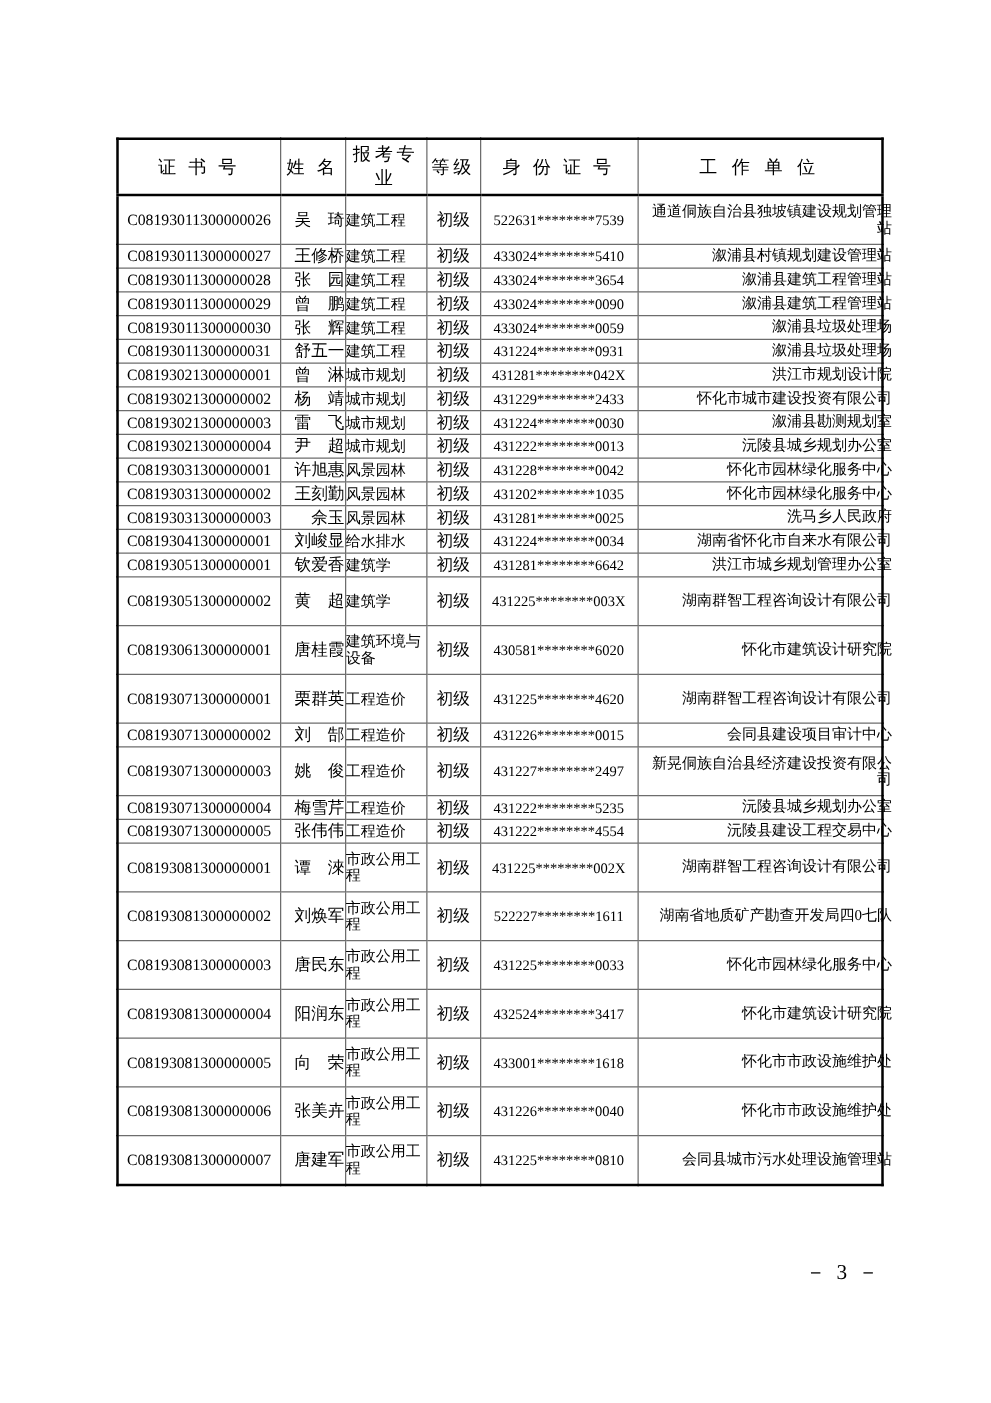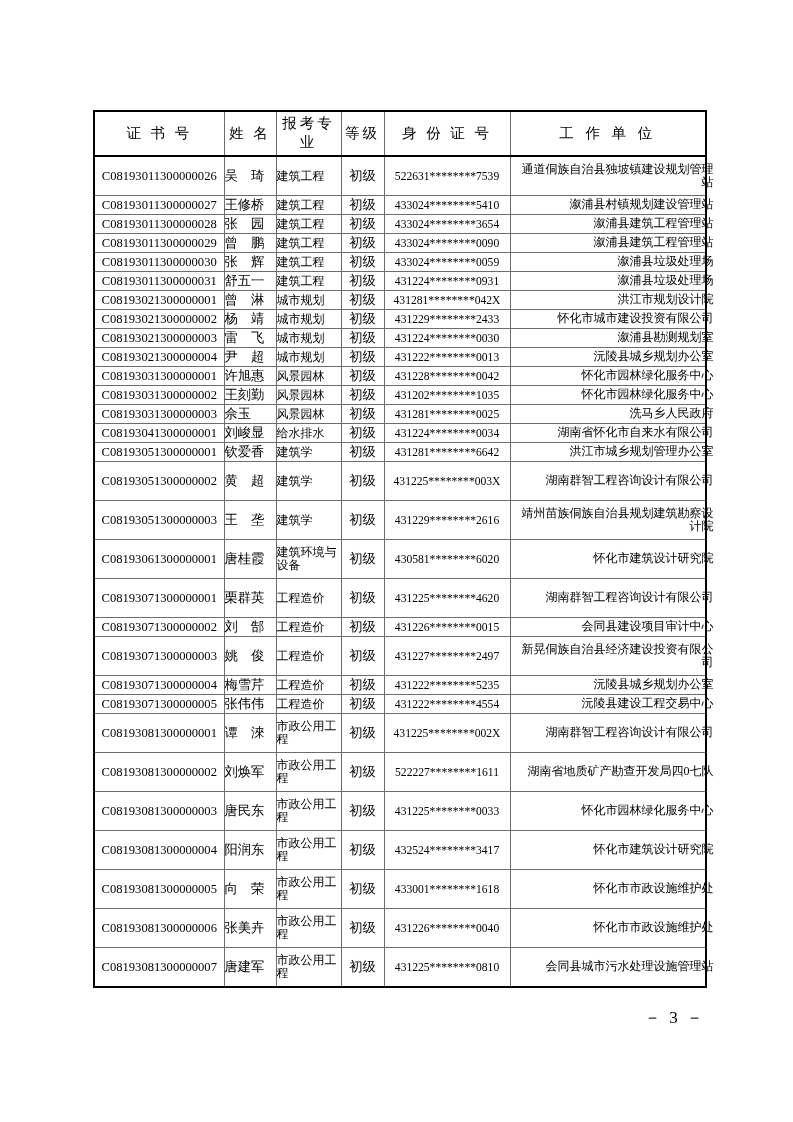--- a/index.html
+++ b/index.html
@@ -60,21 +60,21 @@
   td.cert {
     font-size: 12.6px;
     text-align: center;
     font-family: "Liberation Serif", "DejaVu Serif", serif;
     letter-spacing: 0px;
     padding: 3px 2px;
     white-space: nowrap;
   }
   td.name {
     font-size: 13.3px;
-    text-align: left;
+    text-align: right;
     padding: 3px 2px;
     white-space: nowrap;
   }
   td.major {
     font-size: 12px;
     text-align: left;
     padding: 3px 1px;
     line-height: 1.05;
   }
   td.level {
@@ -293,30 +293,20 @@
             <td class="cert">C08193051300000002</td>
             <td class="name">黄　超</td>
             <td class="major">建筑学</td>
             <td class="level">初级</td>
             <td class="idno">431225********003X</td>
             <td class="unit">
               <span class="unit-text">湖南群智工程咨询设计有限公司</span>
             </td>
           </tr>
           <tr class="rowtall">
-            <td class="cert">C08193051300000003</td>
-            <td class="name">王　垄</td>
-            <td class="major">建筑学</td>
-            <td class="level">初级</td>
-            <td class="idno">431229********2616</td>
-            <td class="unit">
-              <span class="unit-text">靖州苗族侗族自治县规划建筑勘察设计院</span>
-            </td>
-          </tr>
-          <tr class="rowtall">
             <td class="cert">C08193061300000001</td>
             <td class="name">唐桂霞</td>
             <td class="major">建筑环境与设备</td>
             <td class="level">初级</td>
             <td class="idno">430581********6020</td>
             <td class="unit">
               <span class="unit-text">怀化市建筑设计研究院</span>
             </td>
           </tr>
           <tr class="rowtall">

